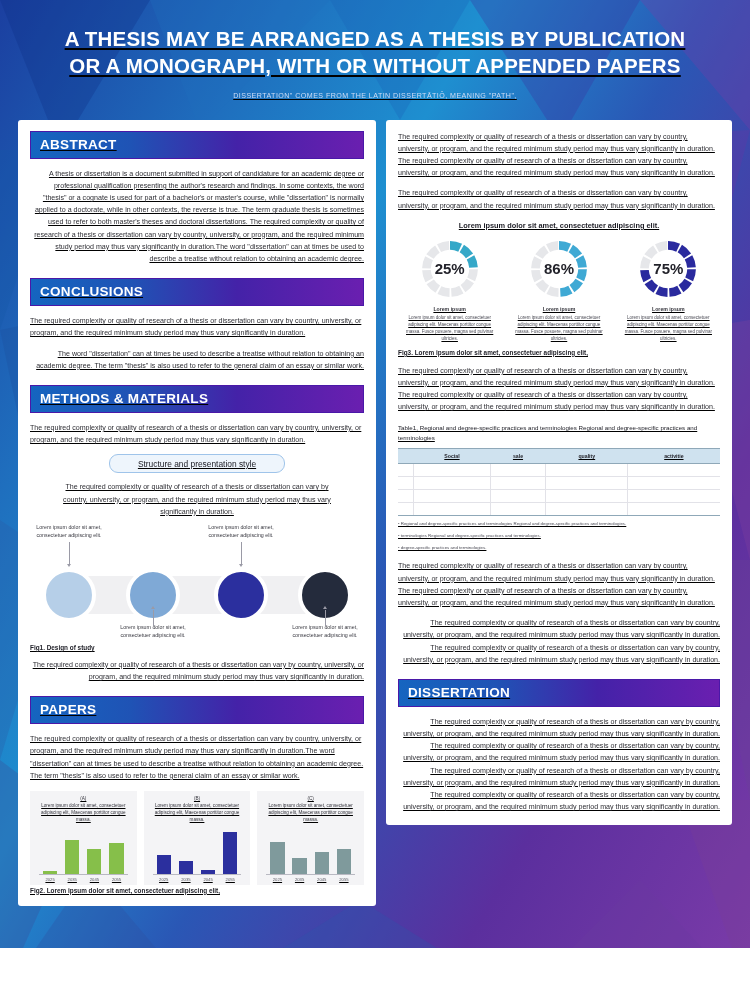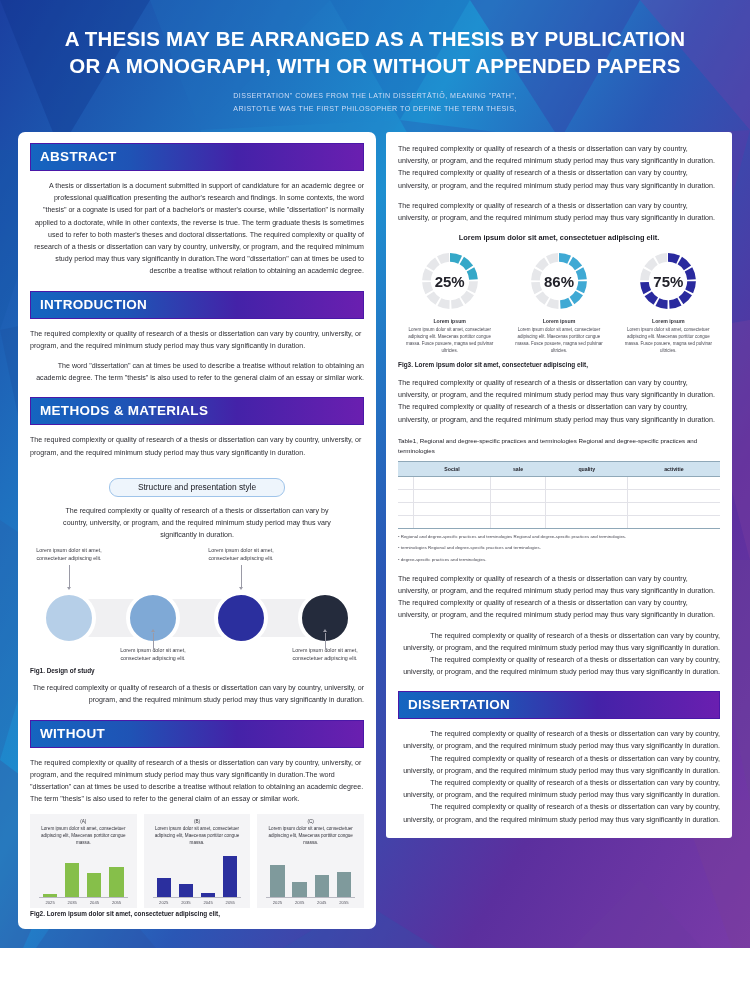--- a/index.html
+++ b/index.html
@@ -7,60 +7,61 @@
     width: 750px; height: 1000px;
     font-family: "Liberation Sans", sans-serif;
     overflow: hidden;
   }
   #poster {
     position: relative;
     width: 750px; height: 948px;
     background:
       linear-gradient(120deg, #1b3fa0 0%, #1f6fbe 22%, #1e8fd0 38%, #2a57b5 55%, #5b2f9e 78%, #7a3ba8 100%);
     overflow: hidden;
+    text-decoration: underline;
   }
   
   #facets { position:absolute; inset:0; }
   .hdr-wrap { position: relative; z-index: 3; padding: 26px 60px 0 60px; text-align: center; }
   .hdr-title {
     color: #ffffff; font-weight: bold; font-size: 20.5px; line-height: 1.30;
     letter-spacing: .2px; text-transform: uppercase;
   }
   .hdr-sub {
     margin-top: 11px; color: #cddcf5; font-size: 7.1px; line-height: 1.75;
     letter-spacing: .45px; text-transform: uppercase;
   }
   .columns {
     position: relative; z-index: 3;
     display: flex; gap: 10px;
     padding: 17px 18px 0 18px;
     align-items: flex-start;
   }
   .col { background: #ffffff; border-radius: 3px; padding: 11px 12px 12px 12px; }
-  .col-left  { width: 358px; border-radius: 7px; }
+  .col-left  { width: 358px; }
   .col-right { width: 346px; }
 
   .sec-head {
     background: linear-gradient(90deg, #1565c0 0%, #1f53b5 30%, #4422a8 62%, #6a1fb0 100%);
     border: 1.4px solid #4a18a8;
     color: #fff; font-weight: bold; font-size: 13.5px;
     padding: 5px 9px 6px 9px; letter-spacing: .3px;
     margin-bottom: 9px;
   }
   .body-text {
     color: #2d2d33; font-size: 7.1px; line-height: 1.72; text-align: left;
     margin-bottom: 8px;
   }
   .body-text:last-child { margin-bottom: 0; text-align: right; }
   .sec { margin-bottom: 13px; }
   .sec:last-child { margin-bottom: 0; }
 
   
   .pill {
-    margin: 19px auto 0 auto; width: 176px;
+    margin: 8px auto 0 auto; width: 176px;
     border: 1px solid #9fc4ea; background: #eef5fc; border-radius: 9px;
     color: #1a1a22; font-size: 8.4px; text-align: center; padding: 3.5px 4px;
   }
   .fig1-intro {
     text-align: center; color: #2d2d33; font-size: 7.1px; line-height: 1.72;
     margin: 8px 26px 0 26px;
   }
   .flow { position: relative; height: 118px; margin-top: 6px; }
   .flow-track {
     position: absolute; left: 20px; right: 20px; top: 52px; height: 38px;
@@ -150,35 +151,34 @@
       <polygon points="0,1000 200,1000 90,870" fill="#2f4fa0"></polygon>
       <polygon points="200,1000 520,1000 360,900" fill="#2b57ac"></polygon>
       <polygon points="520,1000 750,1000 640,880" fill="#6b3ba0"></polygon>
     </g>
   </svg>
 
   <div class="hdr-wrap">
     <div class="hdr-title">A THESIS MAY BE ARRANGED AS A THESIS BY PUBLICATION OR A MONOGRAPH, WITH OR WITHOUT APPENDED PAPERS</div>
     <div class="hdr-sub">
       <div>DISSERTATION" COMES FROM THE LATIN DISSERTĀTIŌ, MEANING "PATH",</div>
-      <div>ARISTOTLE WAS THE FIRST PHILOSOPHER TO DEFINE THE TERM THESIS,</div>
     </div>
   </div>
 
   <div class="columns">
 
     <div class="col col-left">
 
       <div class="sec">
         <div class="sec-head">ABSTRACT</div>
         <div class="body-text">A thesis or dissertation is a document submitted in support of candidature for an academic degree or professional qualification presenting the author's research and findings. In some contexts, the word "thesis" or a cognate is used for part of a bachelor's or master's course, while "dissertation" is normally applied to a doctorate, while in other contexts, the reverse is true. The term graduate thesis is sometimes used to refer to both master's theses and doctoral dissertations. The required complexity or quality of research of a thesis or dissertation can vary by country, university, or program, and the required minimum study period may thus vary significantly in duration.The word "dissertation" can at times be used to describe a treatise without relation to obtaining an academic degree.</div>
       </div>
 
       <div class="sec">
-        <div class="sec-head">INTRODUCTION</div>
+        <div class="sec-head">CONCLUSIONS</div>
         <div class="body-text">The required complexity or quality of research of a thesis or dissertation can vary by country, university, or program, and the required minimum study period may thus vary significantly in duration.</div>
         <div class="body-text">The word "dissertation" can at times be used to describe a treatise without relation to obtaining an academic degree. The term "thesis" is also used to refer to the general claim of an essay or similar work.</div>
       </div>
 
       <div class="sec">
         <div class="sec-head">METHODS &amp; MATERIALS</div>
         <div class="body-text">The required complexity or quality of research of a thesis or dissertation can vary by country, university, or program, and the required minimum study period may thus vary significantly in duration.</div>
 
         <div class="pill">Structure and presentation style</div>
         <div class="fig1-intro">The required complexity or quality of research of a thesis or dissertation can vary by country, university, or program, and the required minimum study period may thus vary significantly in duration.</div>
@@ -201,21 +201,21 @@
             <div class="tick tick-down" style="left: 295px;"></div>
             <div class="arrow-up" style="left: 292.8px;"></div>
             <div class="note note-down" style="left: 248px;">Lorem ipsum dolor sit amet, consectetuer adipiscing elit.</div>
           </div>
         <div class="fig-cap">Fig1. Design of study</div>
 
         <div class="body-text" style="margin-top:8px">The required complexity or quality of research of a thesis or dissertation can vary by country, university, or program, and the required minimum study period may thus vary significantly in duration.</div>
       </div>
 
       <div class="sec">
-        <div class="sec-head">WITHOUT</div>
+        <div class="sec-head">PAPERS</div>
         <div class="body-text">The required complexity or quality of research of a thesis or dissertation can vary by country, university, or program, and the required minimum study period may thus vary significantly in duration.The word "dissertation" can at times be used to describe a treatise without relation to obtaining an academic degree. The term "thesis" is also used to refer to the general claim of an essay or similar work.</div>
         <div class="charts-row" id="bar-charts">
             <div class="chart-card">
               <div class="chart-cap"><b>(A)</b><span>Lorem ipsum dolor sit amet, consectetuer adipiscing elit, Maecenas porttitor congue massa.</span></div>
               <div class="plot">
                 <div class="bars">
                   <div class="bar" style="height: 7%; background: rgb(134, 191, 74);"></div>
                   <div class="bar" style="height: 78%; background: rgb(134, 191, 74);"></div>
                   <div class="bar" style="height: 56%; background: rgb(134, 191, 74);"></div>
                   <div class="bar" style="height: 70%; background: rgb(134, 191, 74);"></div>

